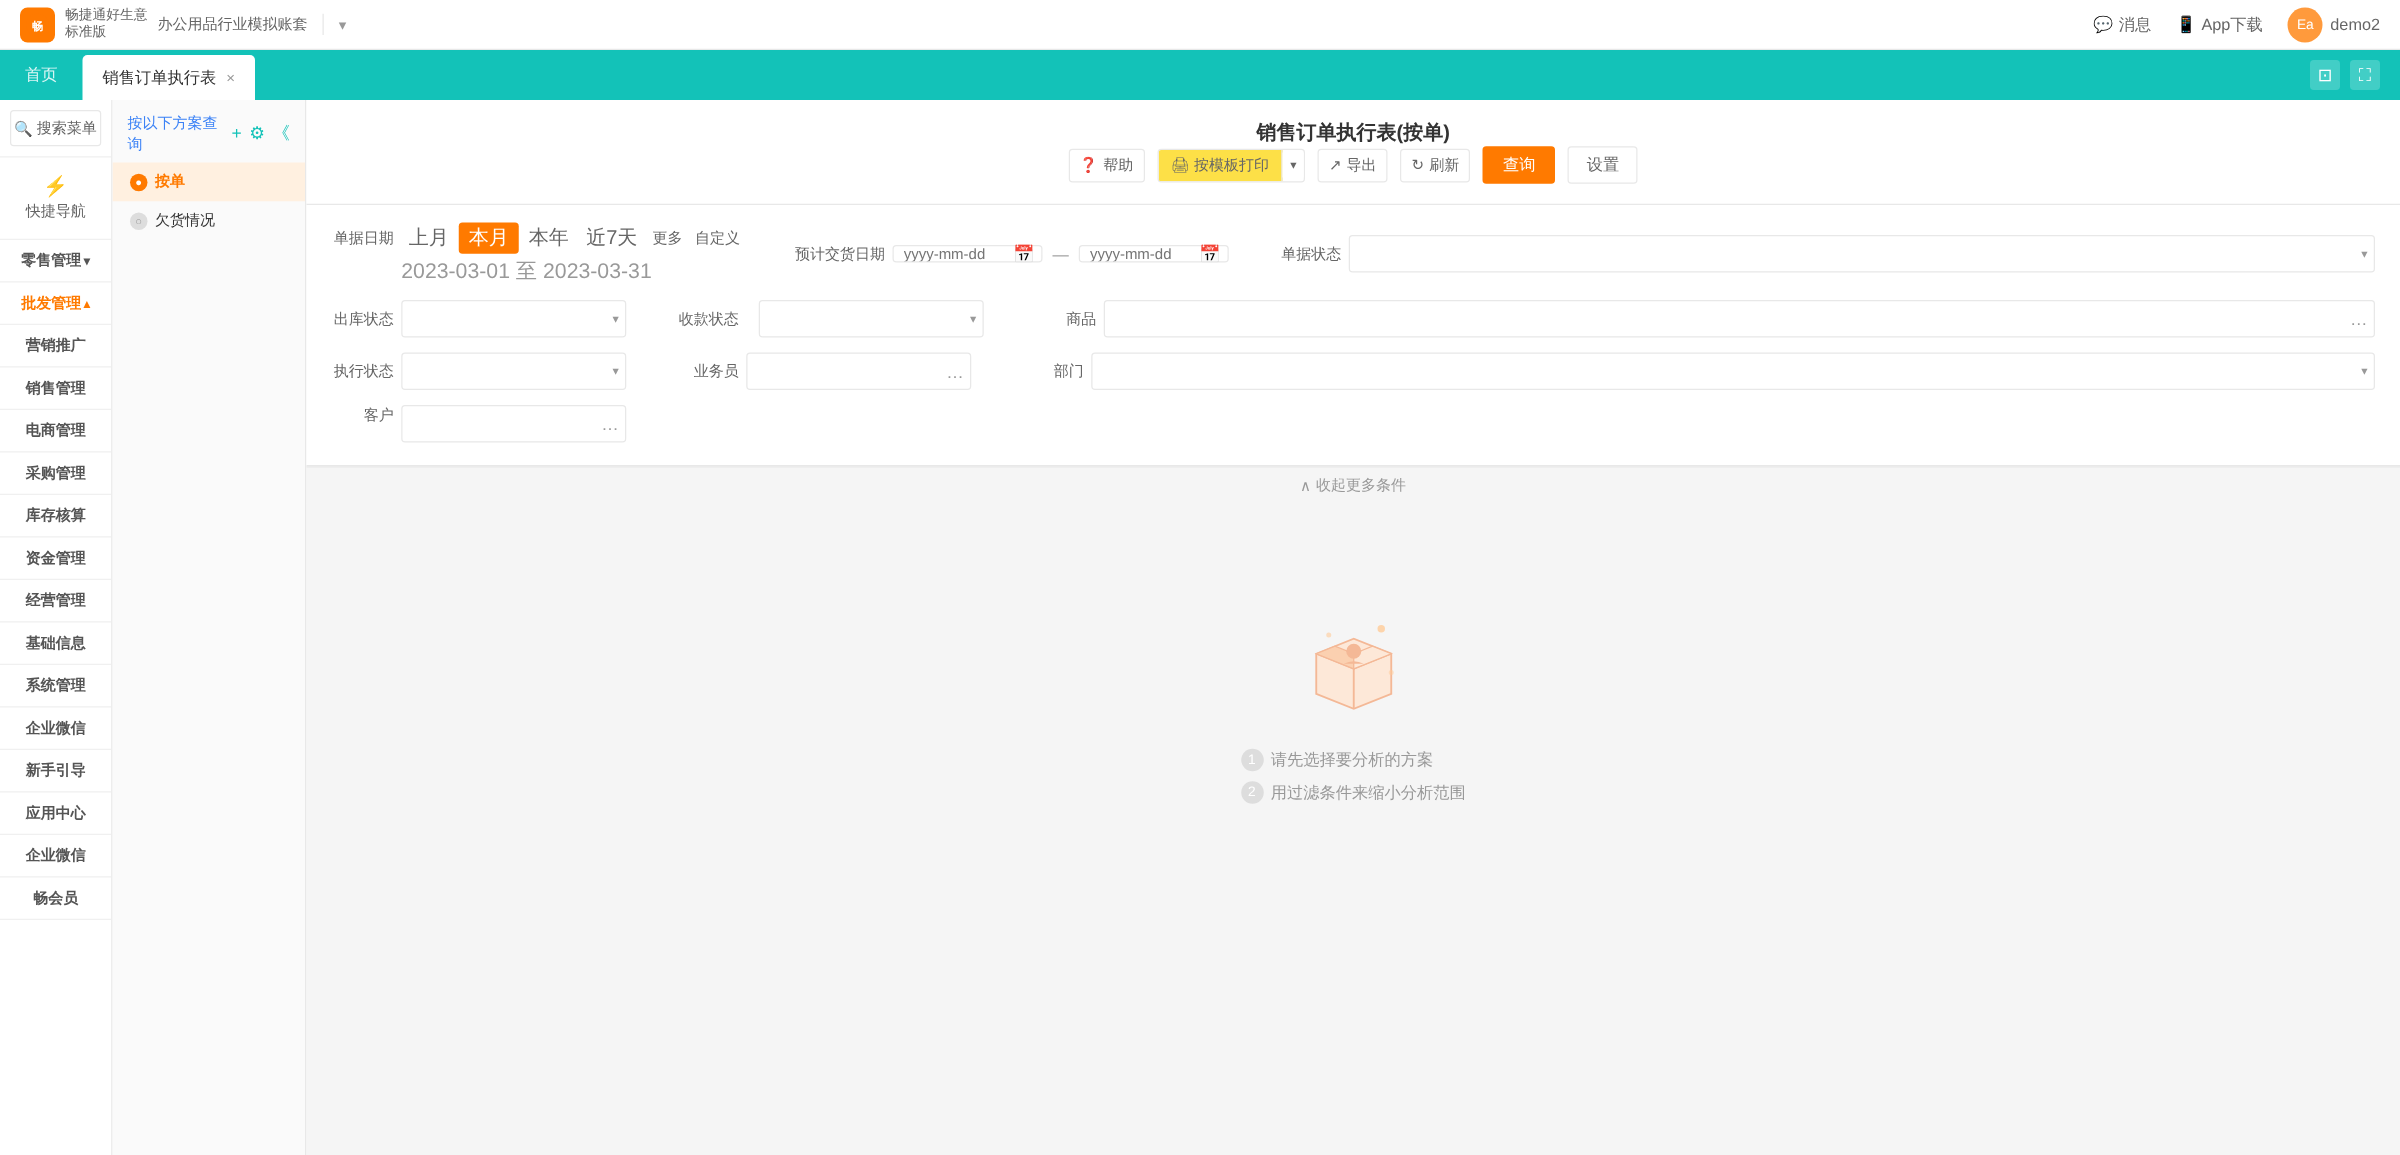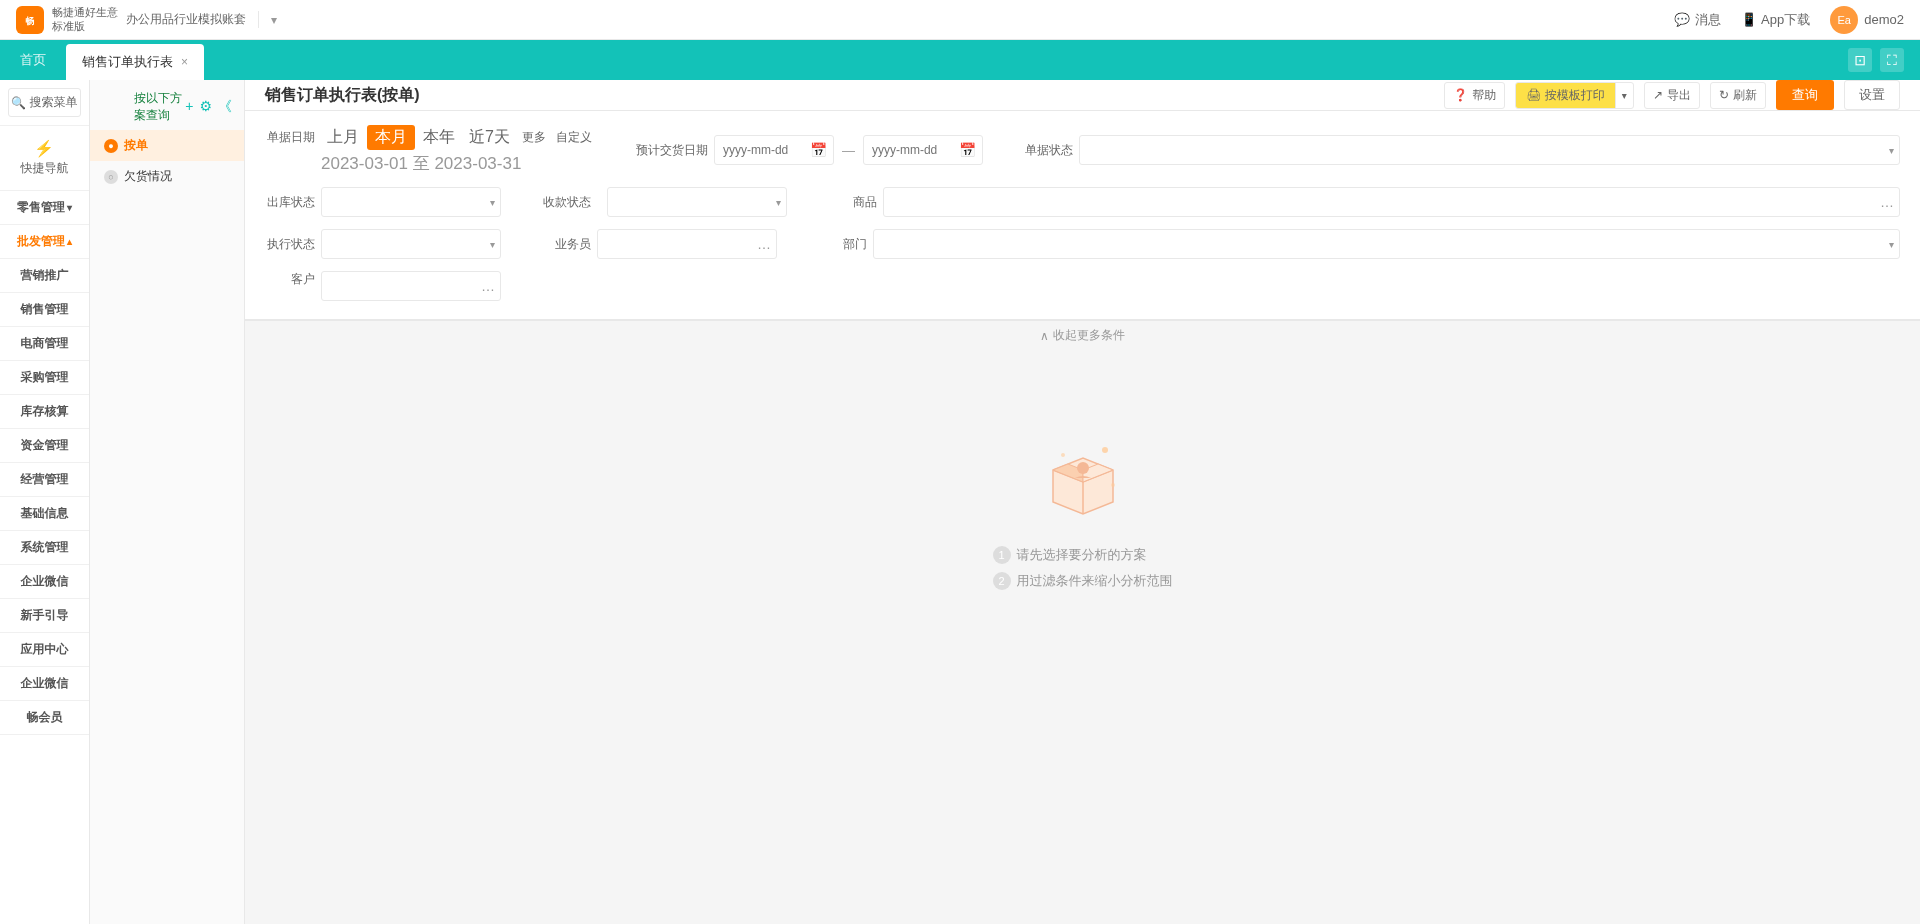--- a/index.html
+++ b/index.html
@@ -157,25 +157,26 @@
     
     .content-area {
       flex: 1;
       overflow-y: auto;
       background: #f5f5f5;
     }
 
     
     .page-header {
       background: #fff;
-      padding: 0 20px;
+      padding: 16px 20px;
       display: flex;
       align-items: center;
       justify-content: space-between;
       border-bottom: 1px solid #e8e8e8;
+      flex-direction: column;
     }
     .page-title { font-size: 16px; font-weight: bold; color: #333; }
     .page-actions { display: flex; gap: 10px; align-items: center; }
     .page-action-btn {
       display: flex;
       align-items: center;
       gap: 4px;
       color: #666;
       font-size: 12px;
       cursor: pointer;
@@ -247,21 +248,21 @@
       display: flex;
       align-items: center;
     }
     .date-input {
       border: 1px solid #e8e8e8;
       border-radius: 3px;
       padding: 4px 28px 4px 8px;
       font-size: 12px;
       color: #999;
       background: #fff;
-      height: 30px;
+      height: 14px;
       width: 120px;
       outline: none;
     }
     .date-icon { position: absolute; right: 6px; color: #ff7a00; font-size: 14px; cursor: pointer; }
     .date-separator { color: #999; padding: 0 2px; }
 
     .date-quick-btns { display: flex; align-items: center; gap: 2px; }
     .date-quick-btn { font-size: 16px; color: #666; padding: 2px 6px; cursor: pointer; }
     .date-quick-btn.active { background: #ff7a00; color: #fff; border-radius: 3px; padding: 2px 8px; text-align: right; }
     .date-sub-text { font-size: 17px; color: #999; }
@@ -416,21 +417,21 @@
     <div class="sidebar-menu-item">
       <span>企业微信</span>
     </div>
     <div class="sidebar-menu-item">
       <span>畅会员</span>
     </div>
   </div>
 
   <div class="left-panel">
     <div class="left-panel-header">
-      <span style="font-size:12px;color:#15803d;margin-left:32px;">按以下方案查询</span>
+      <span style="font-size:12px;color:#3b82f6;">按以下方案查询</span>
       <div class="left-panel-tools">
         <span class="left-panel-tool">+</span>
         <span class="left-panel-tool">⚙</span>
         <span class="left-panel-tool">《</span>
       </div>
     </div>
     <div class="left-panel-item active">
       <div class="item-dot">●</div>
       <span>按单</span>
     </div>

